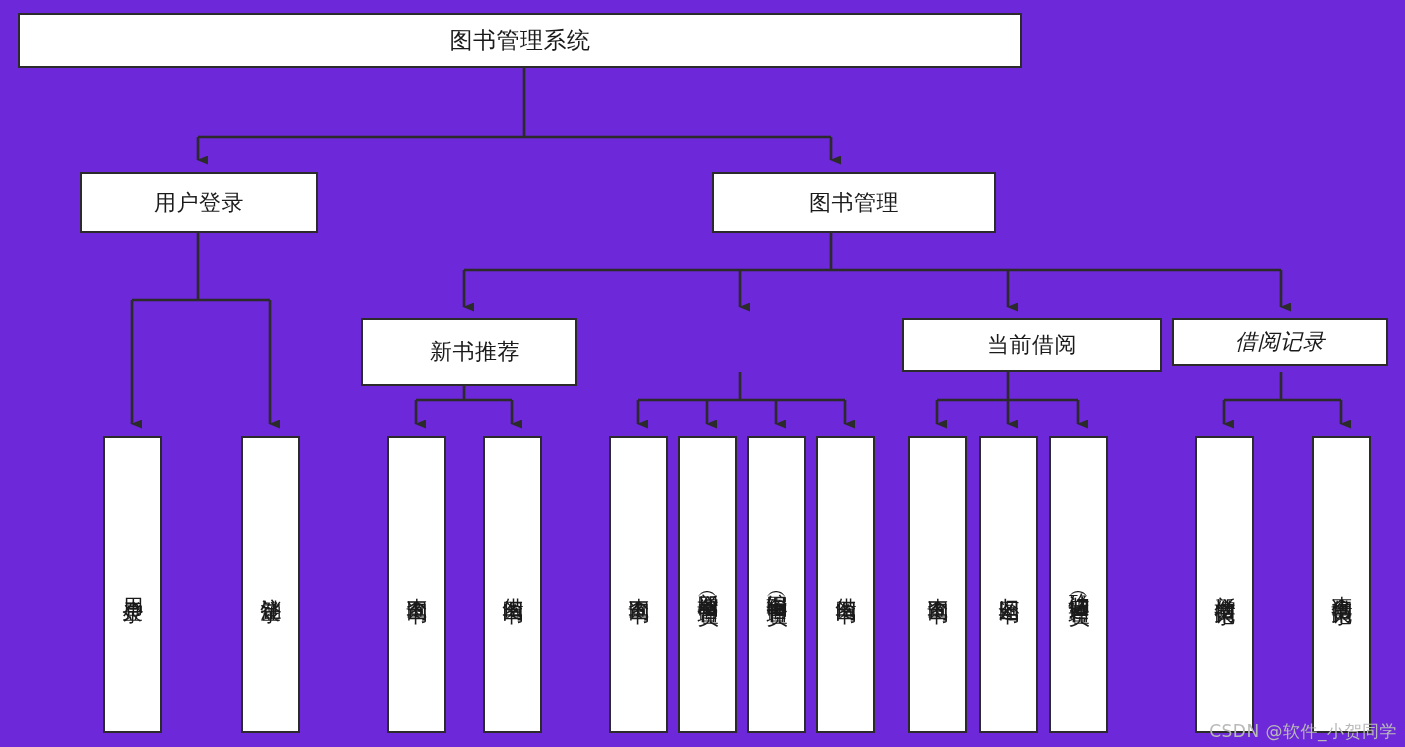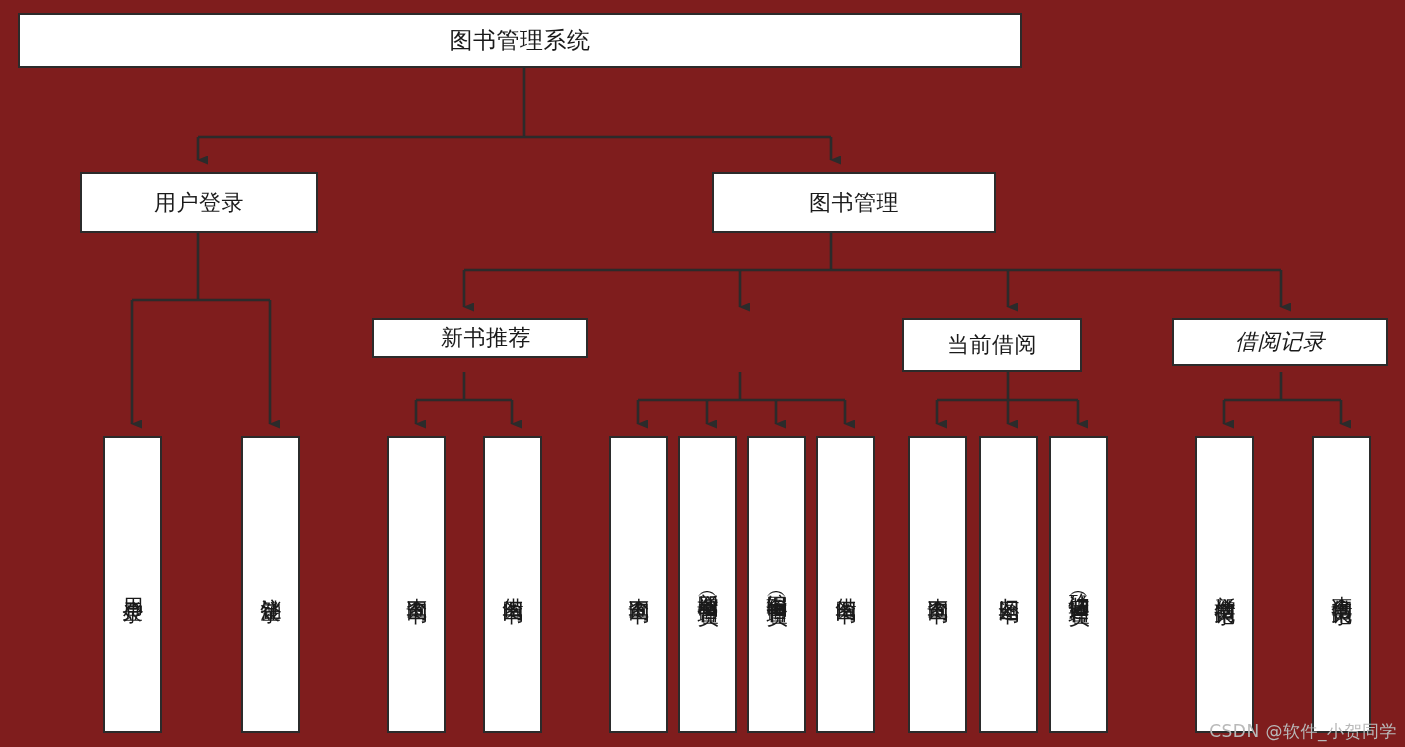--- a/index.html
+++ b/index.html
@@ -8,21 +8,21 @@
     padding: 0;
     background: #ffffff;
   }
   body {
     font-family: "DejaVu Sans", "Liberation Sans", sans-serif;
   }
   #diagram-root {
     position: relative;
     width: 1405px;
     height: 747px;
-    background: #7f1d1d;
+    background: #6d28d9;
     overflow: hidden;
   }
   #edge-layer {
     position: absolute;
     left: 0;
     top: 0;
     width: 1405px;
     height: 747px;
     pointer-events: none;
   }
@@ -126,22 +126,22 @@
       <line x1="1224" y1="400" x2="1224" y2="424" marker-end="url(#arrowhead)"></line>
       <line x1="1341" y1="400" x2="1341" y2="424" marker-end="url(#arrowhead)"></line>
     </g>
   </svg>
 
   <div class="node horiz root" style="left:18px; top:13px; width:1004px; height:55px;">图书管理系统</div>
 
   <div class="node horiz" style="left:80px; top:172px; width:238px; height:61px;">用户登录</div>
   <div class="node horiz" style="left:712px; top:172px; width:284px; height:61px;">图书管理</div>
 
-  <div class="node horiz" style="left:372px; top:318px; width:216px; height:40px;padding-left:12px;">新书推荐</div>
-  <div class="node horiz" style="left:902px; top:318px; width:180px; height:54px;">当前借阅</div>
+  <div class="node horiz" style="left:361px; top:318px; width:216px; height:68px;padding-left:12px;">新书推荐</div>
+  <div class="node horiz" style="left:902px; top:318px; width:260px; height:54px;">当前借阅</div>
   <div class="node horiz" style="left:1172px; top:318px; width:216px; height:48px;font-style:italic;">借阅记录</div>
 
   <div class="node vert" style="left:103px; top:436px; width:59px; height:297px;">
     <span class="vtext">用户登录</span>
   </div>
   <div class="node vert" style="left:241px; top:436px; width:59px; height:297px;">
     <span class="vtext">注销登录</span>
   </div>
 
   <div class="node vert" style="left:387px; top:436px; width:59px; height:297px;">

